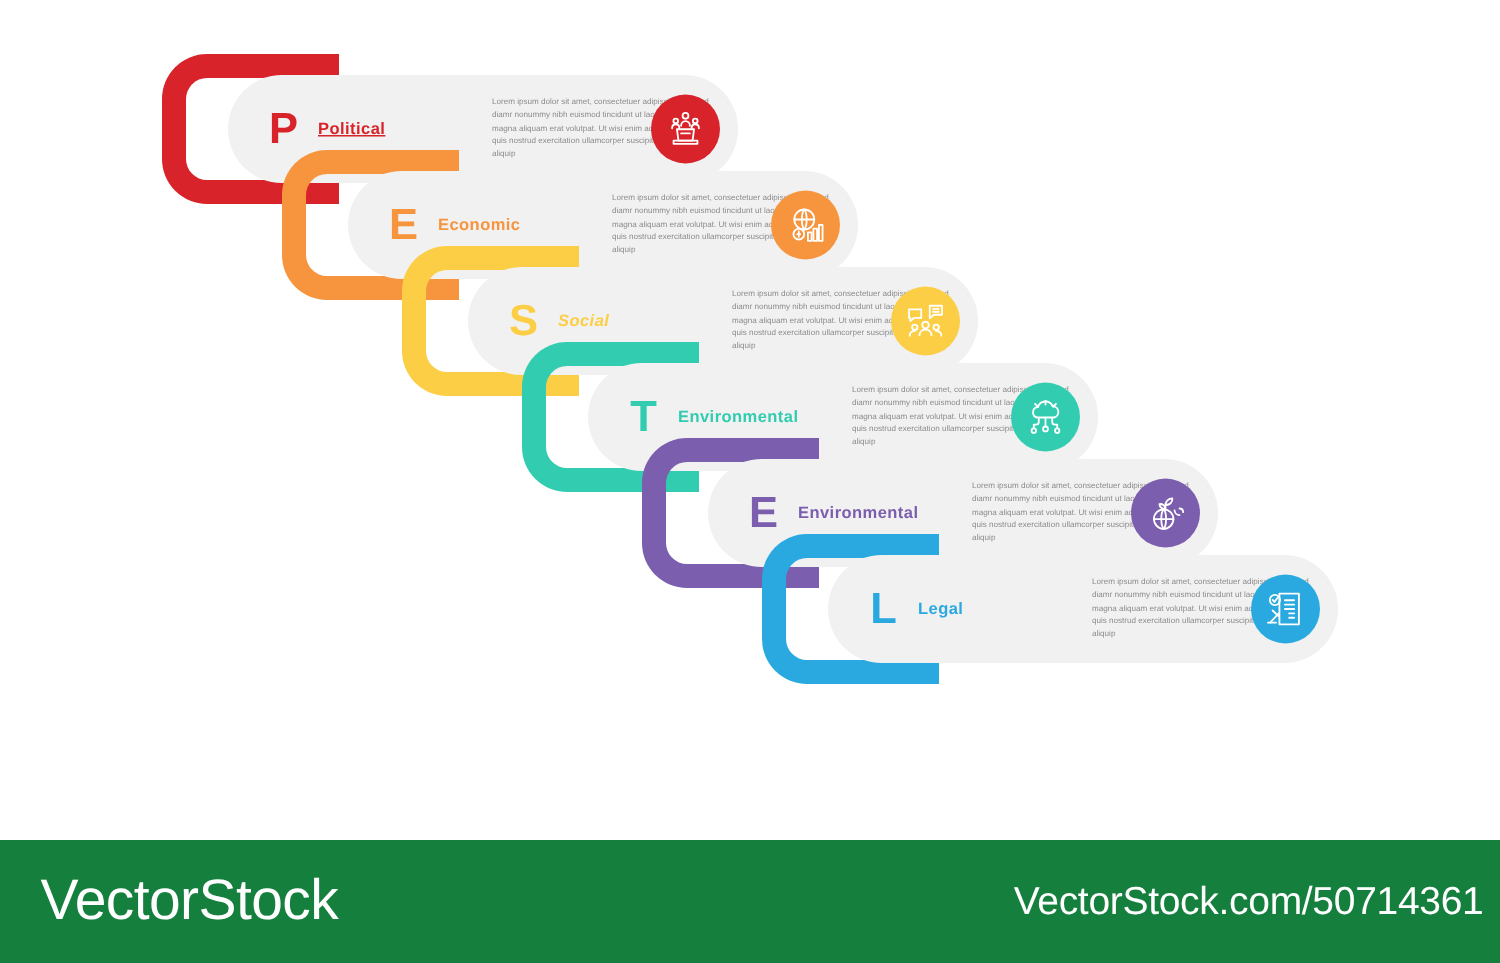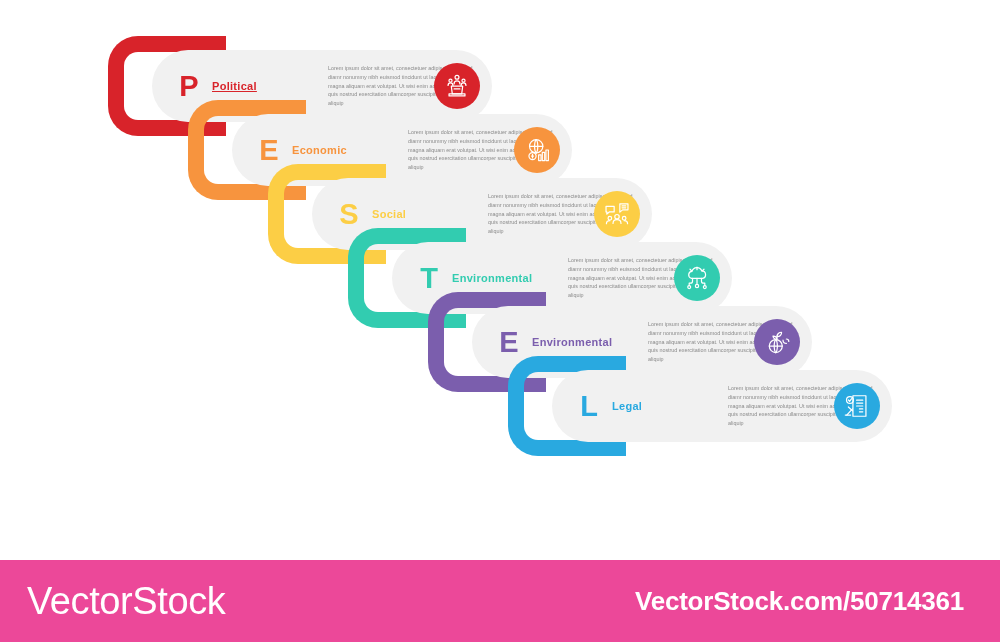--- a/index.html
+++ b/index.html
@@ -120,40 +120,39 @@
     display: block;
   }
 
   
   #footer {
     position: absolute;
     left: 0;
     bottom: 0;
     width: 1000px;
     height: 82px;
-    background: #ec4899;
+    background: #15803d;
   }
   #vs-logo {
     position: absolute;
     left: 27px;
     top: 50%;
     transform: translateY(-50%);
     color: #ffffff;
     font-size: 38px;
     letter-spacing: -0.4px;
   }
   #vs-url {
     position: absolute;
-    right: 36px;
+    right: 11px;
     top: 50%;
     transform: translateY(-50%);
     color: #ffffff;
     font-size: 26px;
     letter-spacing: -0.2px;
-    font-weight: bold;
   }
 </style>
 </head>
 <body>
 
 <div id="header">
 </div>
 
 <div id="stage">
     <div class="pestel-row" style="left: 108px; top: 0px; width: 440px; z-index: 10;">
@@ -195,21 +194,21 @@
       <rect x="18" y="22" width="3" height="7"></rect>
       <rect x="22.5" y="19" width="3" height="10"></rect>
       <rect x="27" y="16" width="3" height="13"></rect>
     </svg>
       </div>
     </div>
     <div class="pestel-row" style="left: 268px; top: 128px; width: 440px; z-index: 12;">
       <div class="bracket" style="border-color: rgb(252, 206, 69);"></div>
       <div class="card" style="width: 340px;">
         <div class="letter" style="color: rgb(252, 206, 69);">S</div>
-        <div class="cat-name" style="color: rgb(252, 206, 69);">Social</div>
+        <div class="cat-name" style="color: rgb(252, 206, 69); font-style: italic;">Social</div>
         <div class="desc">Lorem ipsum dolor sit amet, consectetuer adipiscing elit, sed diamr nonummy nibh euismod tincidunt ut laoreet dolore magna aliquam erat volutpat. Ut wisi enim ad minim veniam, quis nostrud exercitation ullamcorper suscipit lobortis nisl ut aliquip</div>
       </div>
       <div class="icon-circle" style="background: rgb(252, 206, 69); left: 326px;">
     <svg viewBox="0 0 32 32" fill="none" stroke="#ffffff" stroke-width="1.5" stroke-linecap="round" stroke-linejoin="round">
       <path d="M2.5 6.5h10v7h-6l-3 2.6V13.5h-1z"></path>
       <path d="M19.5 3.5h10v7.4h-6.6l-3.4 2.8v-2.8h0z"></path>
       <path d="M22.2 6.1h4.6M22.2 8.4h4.6"></path>
       <circle cx="16" cy="19.3" r="2.7"></circle>
       <path d="M11.1 27.6c0-2.8 2.2-4.6 4.9-4.6s4.9 1.8 4.9 4.6"></path>
       <circle cx="7.2" cy="21.2" r="2.2"></circle>

